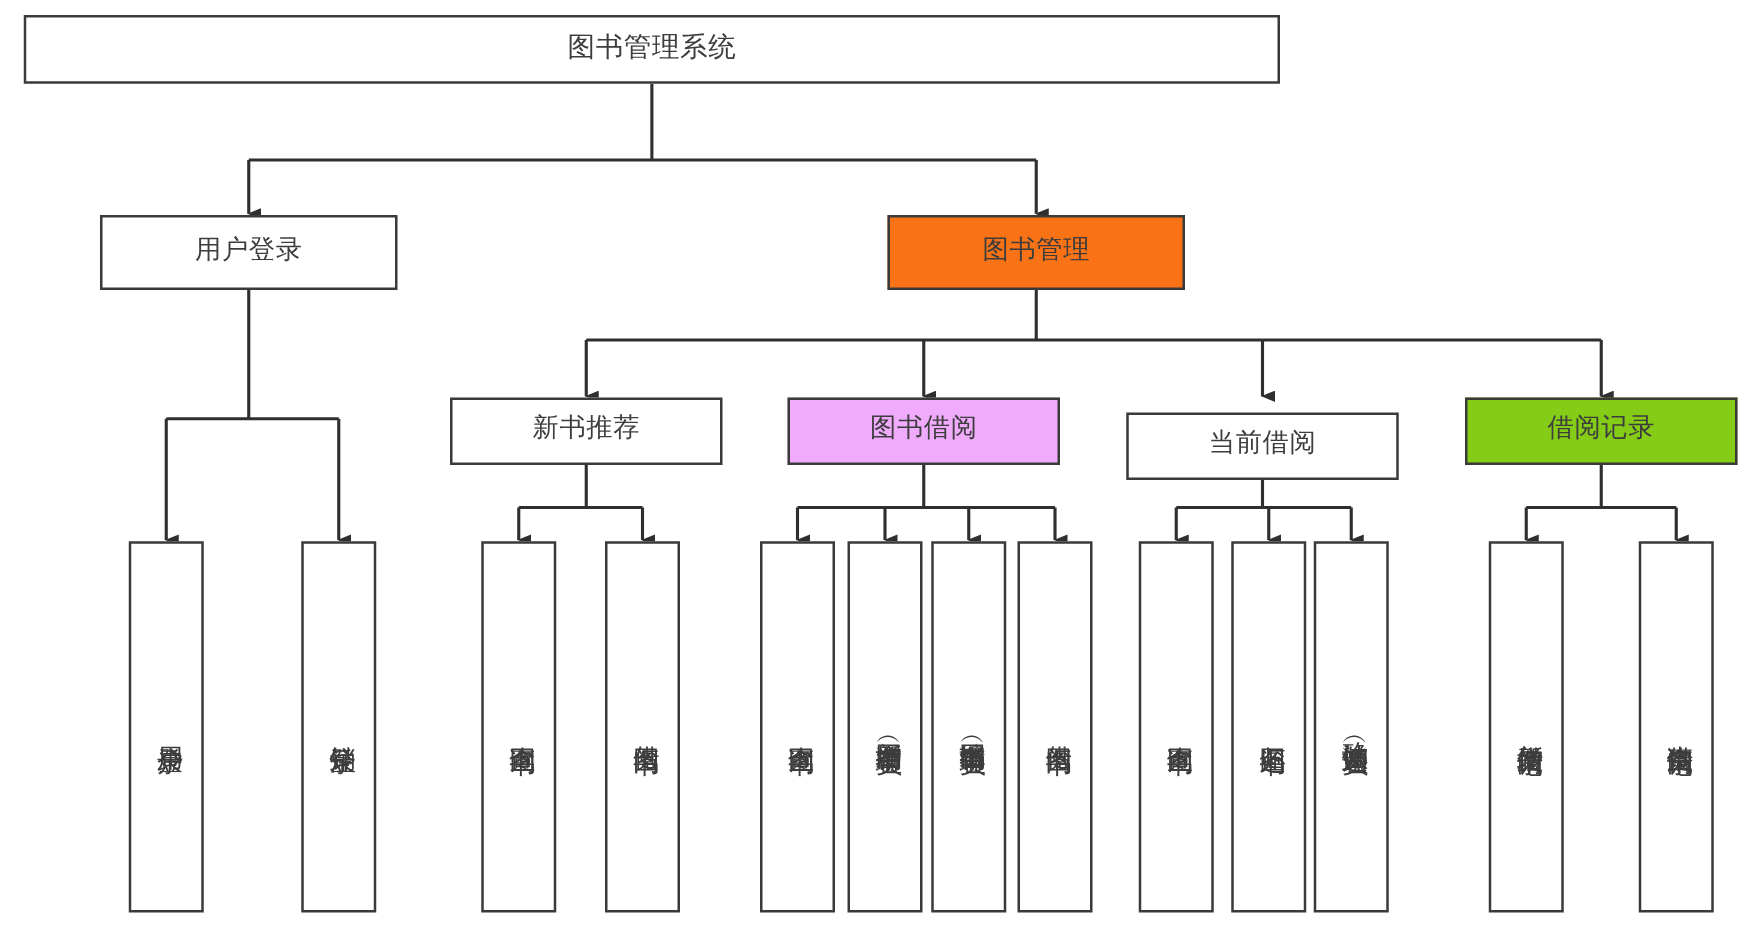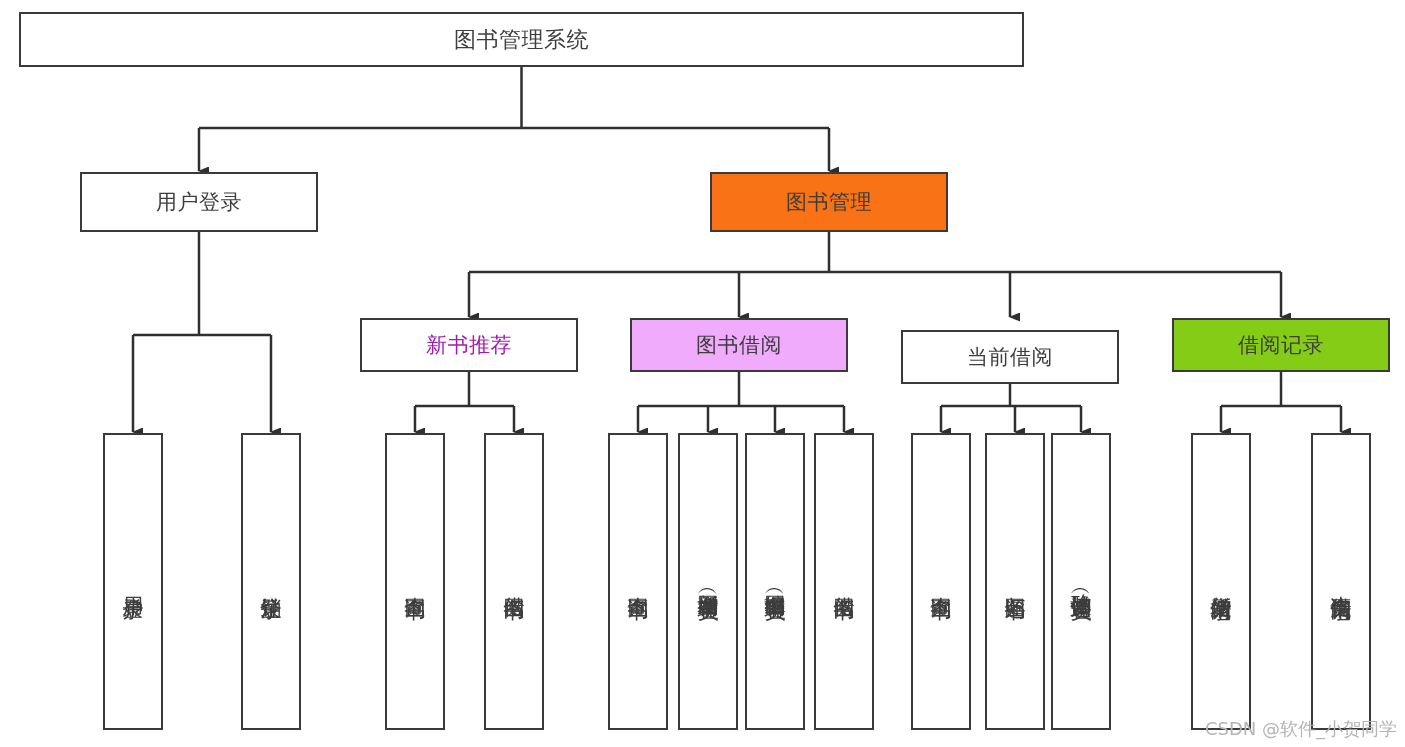--- a/index.html
+++ b/index.html
@@ -33,21 +33,21 @@
     box-sizing: border-box;
     background: #ffffff;
     border: 2px solid #3a3a3a;
     display: flex;
     align-items: center;
     justify-content: center;
     overflow: hidden;
   }
   .node-label {
     color: #3d3d3d;
-    font-family: Liberation Serif, serif;
+    font-family: Liberation Mono, monospace;
     line-height: 1.18;
     white-space: pre;
     text-align: center;
     letter-spacing: 0.5px;
   }
   .node-box.horizontal .node-label {
     font-size: 21px;
   }
   .node-box.root .node-label {
     font-size: 22px;
@@ -123,21 +123,21 @@
       <div class="node-box horizontal root" style="left: 19px; top: 12px; width: 1005px; height: 55px; border-color: rgb(58, 58, 58); background: rgb(255, 255, 255);">
         <span class="node-label" style="color: rgb(61, 61, 61);">图书管理系统</span>
       </div>
       <div class="node-box horizontal" style="left: 80px; top: 172px; width: 238px; height: 60px; border-color: rgb(58, 58, 58); background: rgb(255, 255, 255);">
         <span class="node-label" style="color: rgb(61, 61, 61);">用户登录</span>
       </div>
       <div class="node-box horizontal" style="left: 710px; top: 172px; width: 238px; height: 60px; border-color: rgb(58, 58, 58); background: #f97316;">
         <span class="node-label" style="color: rgb(61, 61, 61);">图书管理</span>
       </div>
       <div class="node-box horizontal" style="left: 360px; top: 318px; width: 218px; height: 54px; border-color: rgb(58, 58, 58); background: rgb(255, 255, 255);">
-        <span class="node-label" style="color: #a21caf;">新书推荐</span>
+        <span class="node-label" style="color: #404040;">新书推荐</span>
       </div>
       <div class="node-box horizontal" style="left: 630px; top: 318px; width: 218px; height: 54px; border-color: rgb(58, 58, 58); background: #f0abfc;">
         <span class="node-label" style="color: rgb(61, 61, 61);">图书借阅</span>
       </div>
       <div class="node-box horizontal" style="left: 901px; top: 318px; width: 218px; height: 54px; border-color: rgb(58, 58, 58); background: rgb(255, 255, 255); margin-top: 12px;">
         <span class="node-label" style="color: rgb(61, 61, 61);">当前借阅</span>
       </div>
       <div class="node-box horizontal" style="left: 1172px; top: 318px; width: 218px; height: 54px; border-color: rgb(58, 58, 58); background: #84cc16;">
         <span class="node-label" style="color: rgb(61, 61, 61);">借阅记录</span>
       </div>
@@ -175,14 +175,13 @@
         <span class="node-label" style="color: rgb(61, 61, 61);">确认归还（管理员）</span>
       </div>
       <div class="node-box vertical" style="left: 1191px; top: 433px; width: 60px; height: 297px; border-color: rgb(58, 58, 58); background: rgb(255, 255, 255);">
         <span class="node-label" style="color: rgb(61, 61, 61);">新增借阅记录</span>
       </div>
       <div class="node-box vertical" style="left: 1311px; top: 433px; width: 60px; height: 297px; border-color: rgb(58, 58, 58); background: rgb(255, 255, 255);">
         <span class="node-label" style="color: rgb(61, 61, 61);">查询借阅记录</span>
       </div>
     </div>
 
-  <div id="watermark">CSDN @软件_小贺同学</div>
 </div>
 
 </body></html>

